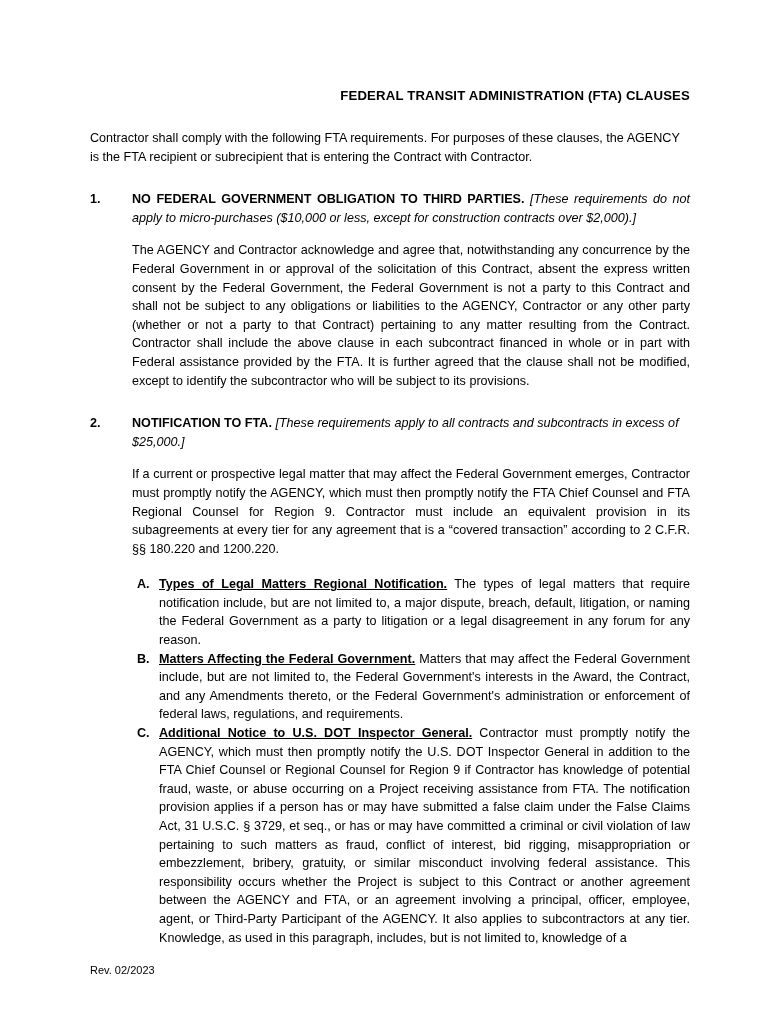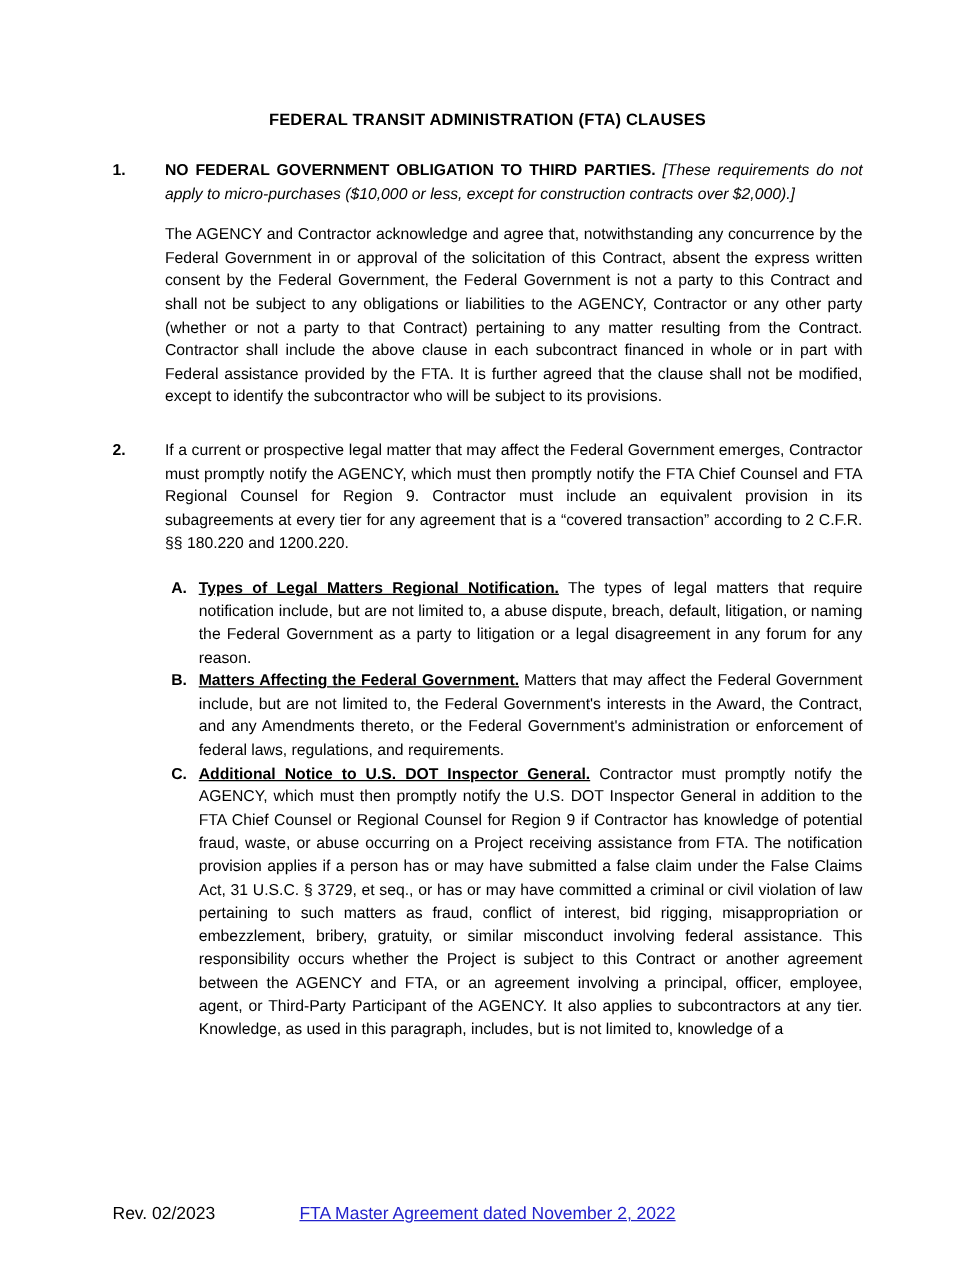--- a/index.html
+++ b/index.html
@@ -28,21 +28,21 @@
 
   .content {
     position: absolute;
     left: 90px;
     top: 88px;
     width: 600px;
   }
 
   
   .doc-title {
-    text-align: center;
+    text-align: right;
     font-weight: bold;
     font-size: 13.2px;
     letter-spacing: 0.15px;
     margin: 0;
     padding: 0;
     line-height: 15px;
   }
   .doc-subtitle {
     text-align: center;
     font-weight: bold;
@@ -130,21 +130,21 @@
     text-decoration: underline;
   }
 
   
   .footer {
     position: absolute;
     left: 90px;
     top: 962px;
     width: 600px;
     height: 20px;
-    font-size: 14px;
+    font-size: 11px;
     line-height: 16px;
   }
   .footer-left {
     position: absolute;
     left: 0;
     top: 0;
     white-space: nowrap;
   }
   .footer-link {
     position: absolute;
@@ -163,56 +163,57 @@
 </head>
 <body>
 
 <div class="page">
 
   <div class="content">
 
     <div class="doc-title">FEDERAL TRANSIT ADMINISTRATION (FTA) CLAUSES</div>
 
 
+    <div class="intro">Contractor shall comply with the following FTA requirements. For purposes of these clauses, the AGENCY is the FTA recipient or subrecipient that is entering the Contract with Contractor.</div>
 
     <div class="clause">
       <div class="clause-number">1.</div>
       <div class="clause-body">
         <div class="clause-heading">
           <span class="clause-title">NO FEDERAL GOVERNMENT OBLIGATION TO THIRD PARTIES.</span><span> </span><span class="clause-note">[These requirements do not apply to micro-purchases ($10,000 or less, except for construction contracts over $2,000).]</span>
         </div>
         <div class="clause-para">The AGENCY and Contractor acknowledge and agree that, notwithstanding any concurrence by the Federal Government in or approval of the solicitation of this Contract, absent the express written consent by the Federal Government, the Federal Government is not a party to this Contract and shall not be subject to any obligations or liabilities to the AGENCY, Contractor or any other party (whether or not a party to that Contract) pertaining to any matter resulting from the Contract. Contractor shall include the above clause in each subcontract financed in whole or in part with Federal assistance provided by the FTA. It is further agreed that the clause shall not be modified, except to identify the subcontractor who will be subject to its provisions.</div>
       </div>
     </div>
 
     <div class="clause">
       <div class="clause-number">2.</div>
       <div class="clause-body">
+        <div class="clause-heading clause-heading-2">
+          <span class="clause-title">NOTIFICATION TO FTA.</span><span> </span><span class="clause-note">[These requirements apply to all contracts and subcontracts in excess of $25,000.]</span>
+        </div>
         <div class="clause-para">If a current or prospective legal matter that may affect the Federal Government emerges, Contractor must promptly notify the AGENCY, which must then promptly notify the FTA Chief Counsel and FTA Regional Counsel for Region 9. Contractor must include an equivalent provision in its subagreements at every tier for any agreement that is a “covered transaction” according to 2 C.F.R. §§ 180.220 and 1200.220.</div>
 
         <div class="sublist">
 
           <div class="subitem">
-            <span class="subitem-letter">A.</span><span class="subitem-title">Types of Legal Matters Regional Notification.</span><span> The types of legal matters that require notification include, but are not limited to, a abuse dispute, breach, default, litigation, or naming the Federal Government as a party to litigation or a legal disagreement in any forum for any reason.</span>
+            <span class="subitem-letter">A.</span><span class="subitem-title">Types of Legal Matters Regional Notification.</span><span> The types of legal matters that require notification include, but are not limited to, a major dispute, breach, default, litigation, or naming the Federal Government as a party to litigation or a legal disagreement in any forum for any reason.</span>
           </div>
 
           <div class="subitem">
             <span class="subitem-letter">B.</span><span class="subitem-title">Matters Affecting the Federal Government.</span><span> Matters that may affect the Federal Government include, but are not limited to, the Federal Government's interests in the Award, the Contract, and any Amendments thereto, or the Federal Government's administration or enforcement of federal laws, regulations, and requirements.</span>
           </div>
 
           <div class="subitem">
             <span class="subitem-letter">C.</span><span class="subitem-title">Additional Notice to U.S. DOT Inspector General.</span><span> Contractor must promptly notify the AGENCY, which must then promptly notify the U.S. DOT Inspector General in addition to the FTA Chief Counsel or Regional Counsel for Region 9 if Contractor has knowledge of potential fraud, waste, or abuse occurring on a Project receiving assistance from FTA. The notification provision applies if a person has or may have submitted a false claim under the False Claims Act, 31 U.S.C. § 3729, et seq., or has or may have committed a criminal or civil violation of law pertaining to such matters as fraud, conflict of interest, bid rigging, misappropriation or embezzlement, bribery, gratuity, or similar misconduct involving federal assistance. This responsibility occurs whether the Project is subject to this Contract or another agreement between the AGENCY and FTA, or an agreement involving a principal, officer, employee, agent, or Third-Party Participant of the AGENCY. It also applies to subcontractors at any tier. Knowledge, as used in this paragraph, includes, but is not limited to, knowledge of a</span>
           </div>
 
         </div>
       </div>
     </div>
 
   </div>
 
   <div class="footer">
     <div class="footer-left">Rev. 02/2023</div>
-    <div class="footer-link">
-      <a href="#" style="color: rgb(34, 34, 204);">FTA Master Agreement dated November 2, 2022</a>
-    </div>
   </div>
 
 </div>
 
 </body></html>

